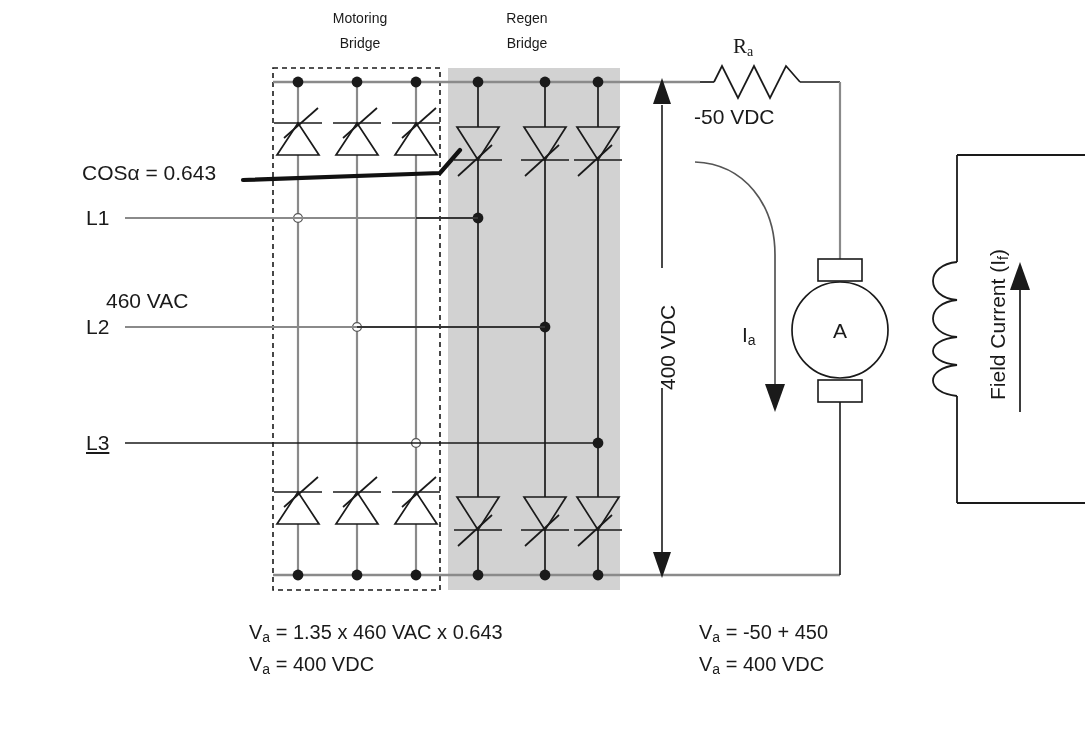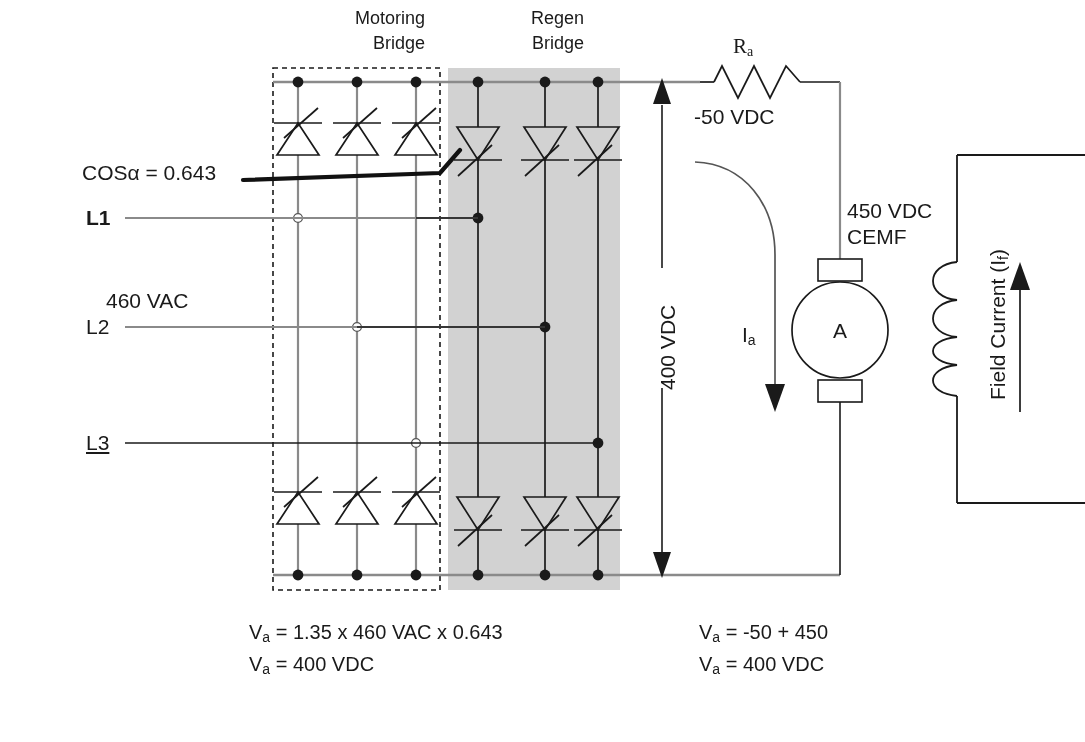--- a/index.html
+++ b/index.html
@@ -1,21 +1,21 @@
 <!DOCTYPE html>
 <html><head>
 <meta charset="utf-8">
 <style>
   html,body{margin:0;padding:0;background:#ffffff;}
   body{width:1085px;height:742px;overflow:hidden;
        font-family:"Liberation Sans",sans-serif;color:#1a1a1a;}
   #stage{position:relative;width:1085px;height:742px;}
   svg#diagram{position:absolute;left:0;top:0;width:1085px;height:742px;}
   .lbl{position:absolute;white-space:nowrap;font-family:"Liberation Sans",sans-serif;color:#1a1a1a;}
-  .t-head{font-size:18px;text-align:right;line-height:25px;}
+  .t-head{font-size:14px;text-align:center;line-height:25px;}
   .t-norm{font-size:21px;line-height:26px;}
   .t-eq{font-size:20px;line-height:27px;}
   .sub{font-size:14px;vertical-align:-0.22em;}
   .rot90{transform:rotate(-90deg);transform-origin:left top;}
 </style>
 </head>
 <body>
 
 <div id="stage">
 
@@ -209,38 +209,34 @@
     <div>Bridge</div>
   </div>
 
   <div class="lbl t-head" style="left:470px;top:6px;width:114px;">
     <div>Regen</div>
     <div>Bridge</div>
   </div>
 
   <div class="lbl t-norm" style="left:82px;top:160px;">COSα = 0.643</div>
 
-  <div class="lbl t-norm" style="left:86px;top:205px;font-weight:bold;">L1</div>
+  <div class="lbl t-norm" style="left:86px;top:205px;">L1</div>
   <div class="lbl t-norm" style="left:86px;top:314px;">L2</div>
   <div class="lbl t-norm" style="left:86px;top:430px;text-decoration:underline;">L3</div>
 
   <div class="lbl t-norm" style="left:106px;top:288px;">460 VAC</div>
 
   <div class="lbl t-norm rot90" style="left:655px;top:390px;">400 VDC</div>
 
   <div class="lbl t-norm" style="left:733px;top:33px;font-family:Liberation Serif, serif;">
     <span>R</span><span class="sub">a</span>
   </div>
 
   <div class="lbl t-norm" style="left:694px;top:104px;">-50 VDC</div>
 
-  <div class="lbl t-norm" style="left:847px;top:198px;">
-    <div>450 VDC</div>
-    <div>CEMF</div>
-  </div>
 
   <div class="lbl t-norm" style="left:742px;top:322px;">
     <span>I</span><span class="sub">a</span>
   </div>
 
   <div class="lbl t-norm" style="left:833px;top:318px;">A</div>
 
   <div class="lbl t-norm rot90" style="left:985px;top:400px;">
     <span>Field Current (I</span><span class="sub">f</span><span>)</span>
   </div>

